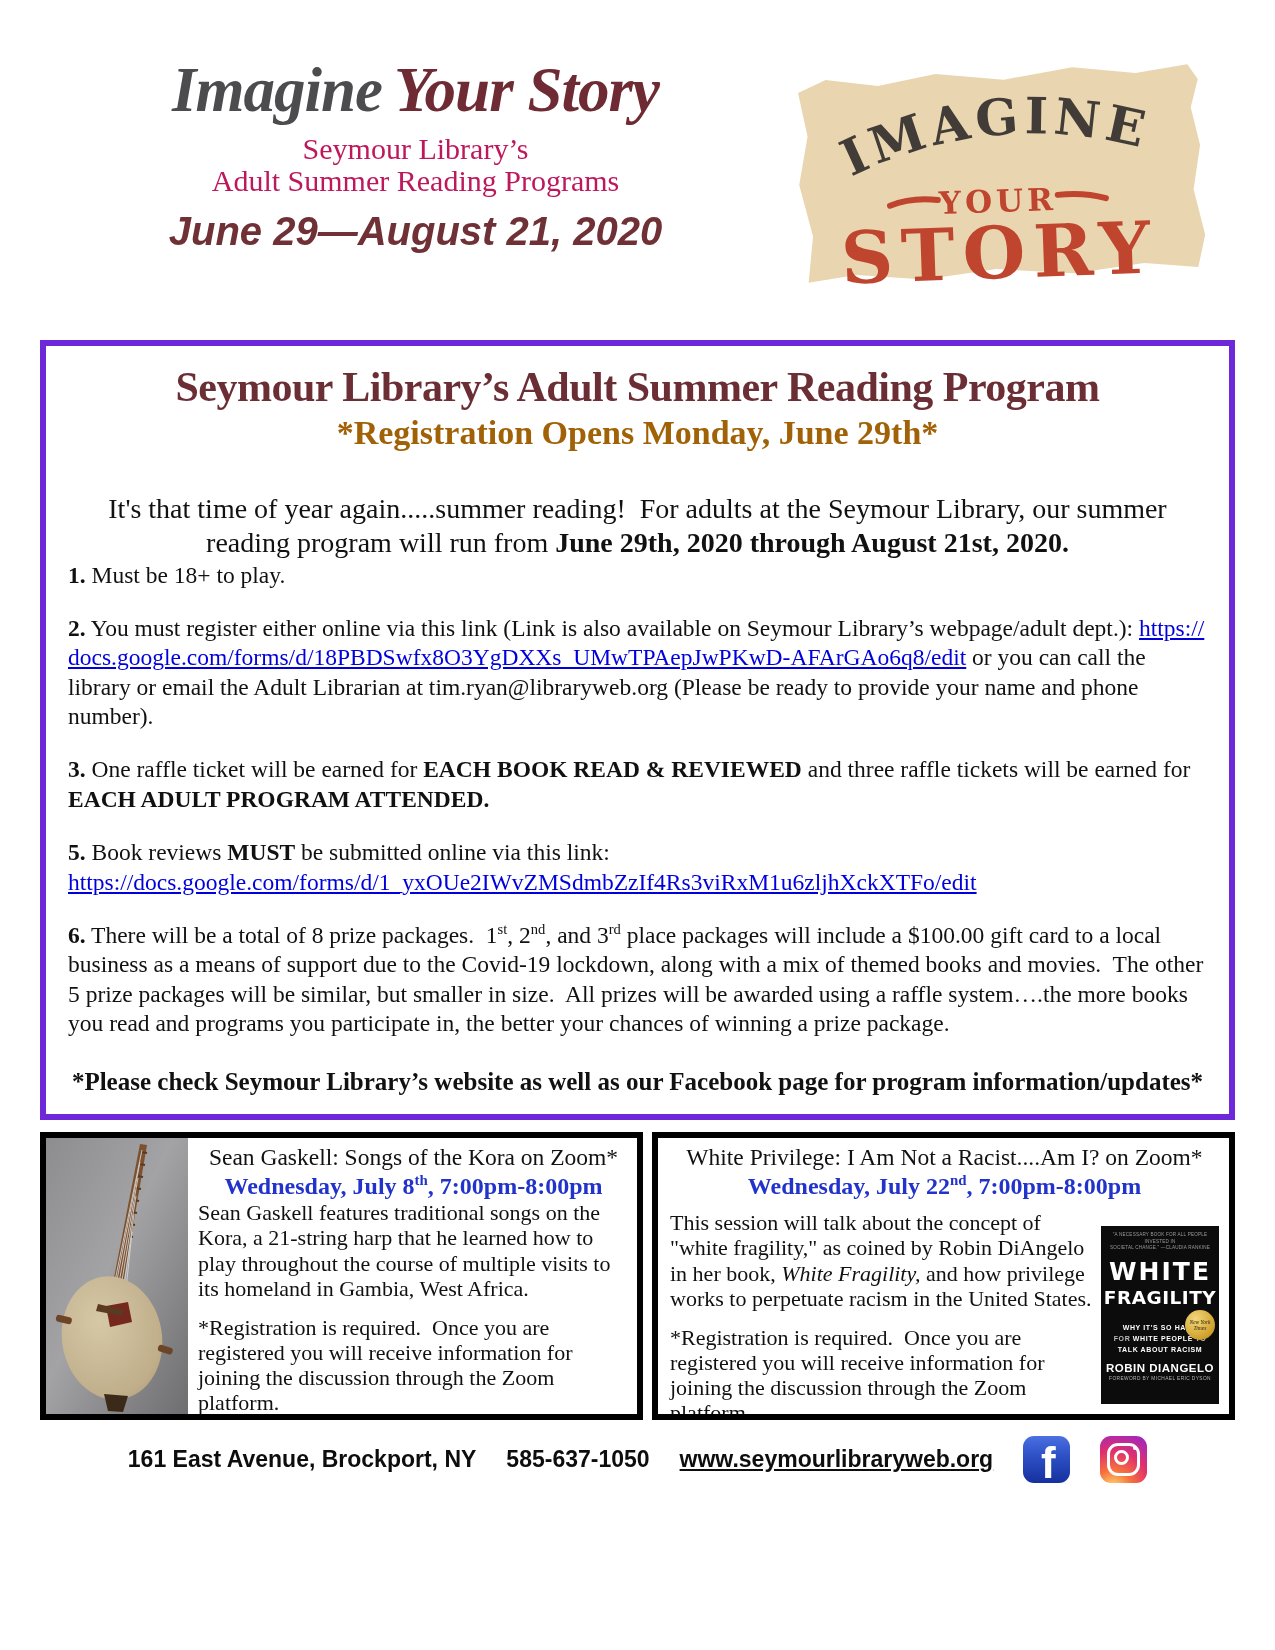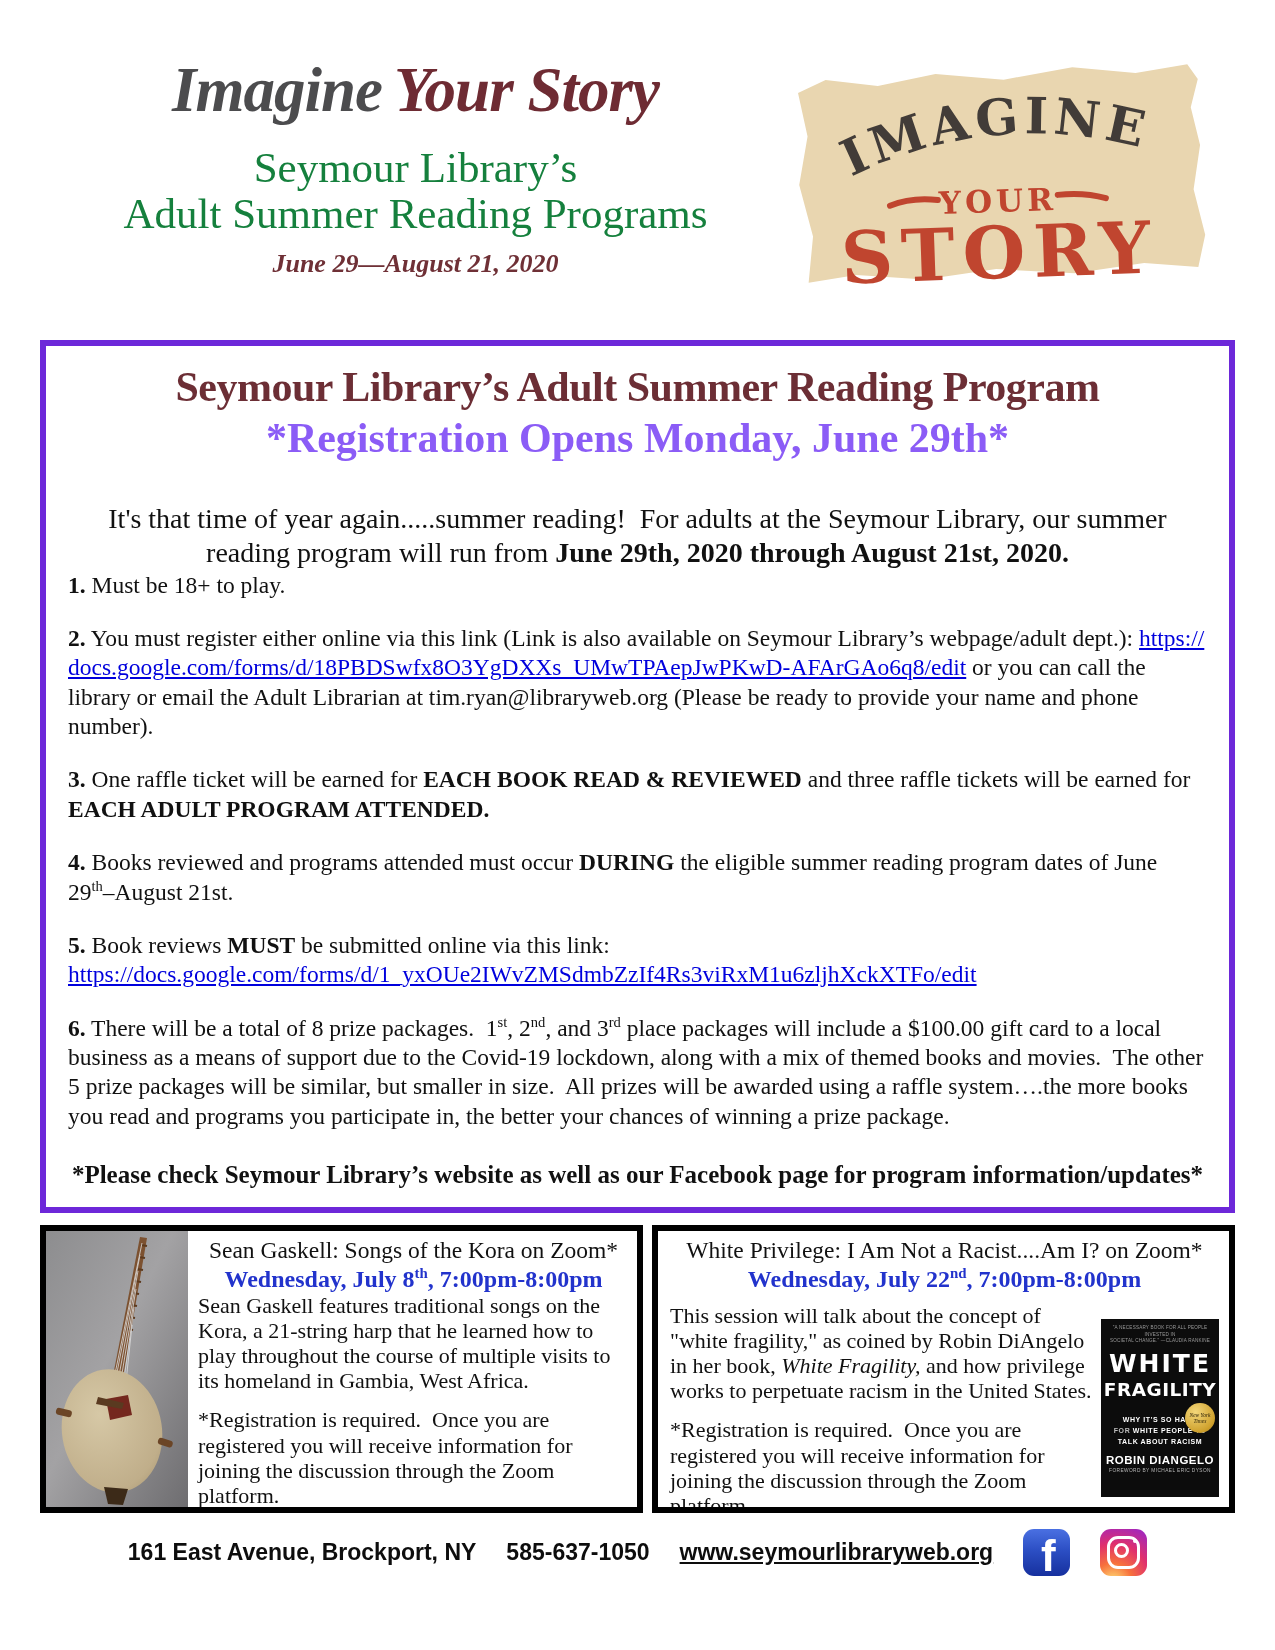--- a/index.html
+++ b/index.html
@@ -6,35 +6,35 @@
   body {
     width:1275px; min-height:1650px; margin:0 auto; background:#ffffff;
     font-family:"Liberation Serif", serif; color:#111;
   }
   
   .page-header { display:flex; padding:44px 52px 0 60px; align-items:flex-start; }
   .header-text { flex:1 1 auto; text-align:center; padding-top:10px; }
   .header-main { font-style:italic; font-size:63px; font-weight:bold; letter-spacing:-1px; }
   .hm-gray { color:#4c4c4e; }
   .hm-maroon { color:#6e2b33; margin-left:12px; }
-  .header-sub { font-size:43px; line-height:1.07; color:#15803d; margin-top:18px; }
+  .header-sub { font-size:30px; line-height:1.07; color:#be185d; margin-top:6px; }
   .header-dates {
-    font-family:Liberation Serif, serif; font-weight:bold; font-style:italic;
-    font-size:26px; color:#6f3036; margin-top:12px; letter-spacing:0px;
+    font-family:Liberation Sans, sans-serif; font-weight:bold; font-style:italic;
+    font-size:40px; color:#6f3036; margin-top:12px; letter-spacing:0px;
   }
   .logo-wrap { flex:0 0 452px; height:262px; }
   
   .main-box {
     margin:34px 40px 0 40px; border:6px solid #6d28d9; padding:18px 22px 12px 22px;
   }
   .mb-title {
     text-align:center; color:#6c2e35; font-weight:bold; font-size:42px;
     letter-spacing:-0.5px; line-height:1.1;
   }
-  .mb-subtitle { text-align:center; color:#8b5cf6; font-weight:bold; font-size:42px; margin-top:4px; }
+  .mb-subtitle { text-align:center; color:#a16207; font-weight:bold; font-size:34px; margin-top:4px; }
   .mb-intro { text-align:center; font-size:28px; line-height:1.22; margin-top:40px; white-space:pre-wrap; }
   .rules-label { font-weight:bold; font-size:24px; margin-top:38px; }
   .rule { font-size:23.5px; line-height:1.25; margin-bottom:24px; white-space:pre-wrap; }
   .rule:first-of-type { margin-bottom:24px; }
   .rich a, a.inline-link { color:#0000dd; text-decoration:underline; cursor:pointer; word-break:break-all; }
   sup { font-size:0.62em; vertical-align:super; line-height:0; }
   .mb-note { text-align:center; font-weight:bold; font-size:25px; margin-top:30px; margin-bottom:6px; }
   
   .events { display:flex; gap:9px; margin:12px 40px 0 40px; }
   .event-box { border:6px solid #000; background:#fff; height:288px; overflow:hidden; }
@@ -124,21 +124,20 @@
 <div class="main-box">
   <div class="mb-title">Seymour Library’s Adult Summer Reading Program</div>
   <div class="mb-subtitle">*Registration Opens Monday, June 29th*</div>
 
   <div class="mb-intro rich"><span>It's that time of year again.....summer reading!  For adults at the Seymour Library, our summer reading program will run from </span><b>June 29th, 2020 through August 21st, 2020.</b></div>
 
 
   <div class="rule rich"><b>1.</b><span> Must be 18+ to play.</span></div>
   <div class="rule rich"><b>2.</b><span> You must register either online via this link (Link is also available on Seymour Library’s webpage/adult dept.): </span><a href="#" class="inline-link">https://docs.google.com/forms/d/18PBDSwfx8O3YgDXXs_UMwTPAepJwPKwD-AFArGAo6q8/edit</a><span> or you can call the library or email the Adult Librarian at tim.ryan@libraryweb.org (Please be ready to provide your name and phone number).</span></div>
   <div class="rule rich"><b>3.</b><span> One raffle ticket will be earned for </span><b>EACH BOOK READ &amp; REVIEWED</b><span> and three raffle tickets will be earned for </span><b>EACH ADULT PROGRAM ATTENDED.</b></div>
-  <div class="rule rich"><b>4.</b><span> Books reviewed and programs attended must occur </span><b>DURING</b><span> the eligible summer reading program dates of June 29</span><sup>th</sup><span>–August 21st.</span></div>
   <div class="rule rich"><b>5.</b><span> Book reviews </span><b>MUST</b><span> be submitted online via this link:</span><br><a href="#" class="inline-link">https://docs.google.com/forms/d/1_yxOUe2IWvZMSdmbZzIf4Rs3viRxM1u6zljhXckXTFo/edit</a></div>
   <div class="rule rich"><b>6.</b><span> There will be a total of 8 prize packages.  1</span><sup>st</sup><span>, 2</span><sup>nd</sup><span>, and 3</span><sup>rd</sup><span> place packages will include a $100.00 gift card to a local business as a means of support due to the Covid-19 lockdown, along with a mix of themed books and movies.  The other 5 prize packages will be similar, but smaller in size.  All prizes will be awarded using a raffle system….the more books you read and programs you participate in, the better your chances of winning a prize package.</span></div>
 
   <div class="mb-note">*Please check Seymour Library’s website as well as our Facebook page for program information/updates*</div>
 </div>
 
 <div class="events">
 
   <div class="event-box event-left">
     <div class="kora-photo">

